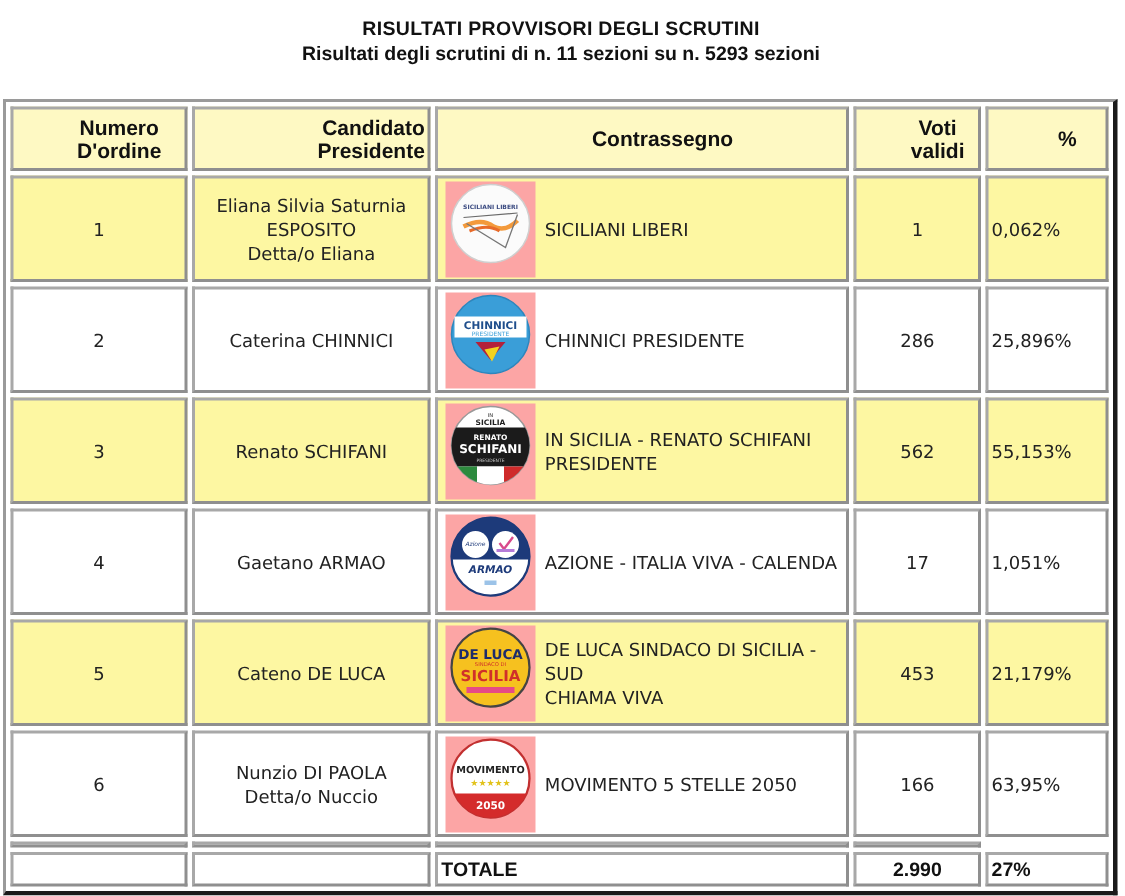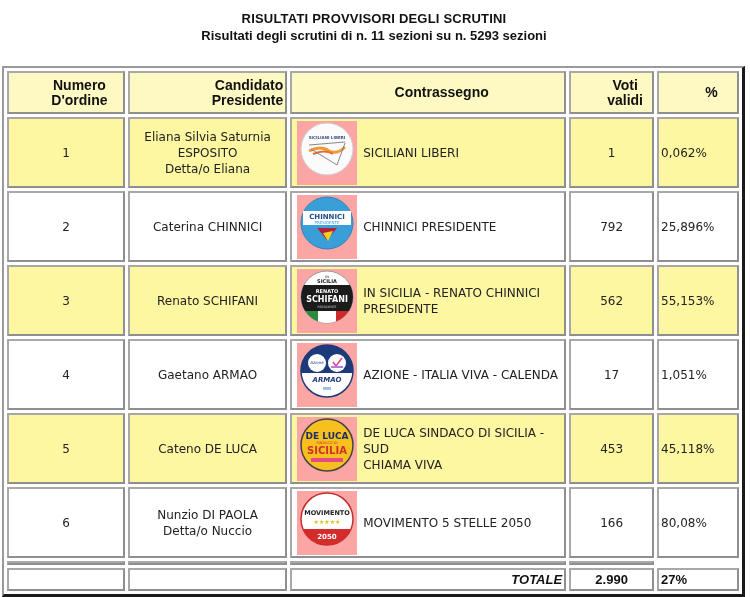--- a/index.html
+++ b/index.html
@@ -33,21 +33,21 @@
   .results tr.data td { height: 67px; }
   .results tr.hl td { background: #fdf7a2; }
   .results tr.plain td { background: #ffffff; }
   .c-num { width: 100px; text-align: center; }
   .c-name { width: 158px; text-align: center; line-height: 16px; }
   .c-logo { width: 320px; }
   .c-votes { width: 59px; text-align: center; }
   .c-pct { width: 60px; text-align: left; }
   .results tr.sep td { height: 0px; padding: 0; border-width: 2px; background: #fff; }
   .results tr.total td { height: 19px; background: #fff; font-family: "Liberation Sans", sans-serif; font-weight: bold; font-size: 13px; color: #111; }
-  .results tr.total td.totlbl { text-align: right; font-style: italic; }
+  .results tr.total td.totlbl { text-align: left; }
 
   .logo-wrap { display: flex; align-items: center; }
   .logo-box { width: 60px; height: 64px; flex: 0 0 60px; background: #fca5a5; display: flex; align-items: flex-start; justify-content: center; margin-left: 3px; margin-right: 6px; }
   .party { font-size: 12px; line-height: 16px; color: #222; }
   svg { display: block; }
 </style>
 </head>
 <body>
 
 <div class="titles">
@@ -114,21 +114,21 @@
             <text x="28" y="29" font-size="4" text-anchor="middle" fill="#3a9ed8" font-family="DejaVu Sans, sans-serif">PRESIDENTE</text>
             <path d="M18 33 L38 33 L28 45 Z" fill="#b3203a"></path>
             <path d="M24 38 L34 36 L29 46 Z" fill="#f3d21e"></path>
           </svg>
         </div>
         <div class="party">
           <span>CHINNICI PRESIDENTE</span>
         </div>
       </div>
     </td>
-    <td class="c-votes">792</td>
+    <td class="c-votes">286</td>
     <td class="c-pct">25,896%</td>
   </tr>
 
   <tr class="data hl">
     <td class="c-num">3</td>
     <td class="c-name">
       <span>Renato SCHIFANI</span>
     </td>
     <td class="c-logo">
       <div class="logo-wrap">
@@ -147,21 +147,21 @@
               <rect x="37" y="42" width="19" height="14" fill="#cf2a2a"></rect>
             </g>
             <text x="28" y="9" font-size="3.5" text-anchor="middle" fill="#222" font-family="DejaVu Sans, sans-serif">IN</text>
             <text x="28" y="14" font-size="5" text-anchor="middle" fill="#222" font-family="DejaVu Sans, sans-serif" font-weight="bold">SICILIA</text>
             <text x="28" y="24" font-size="5" text-anchor="middle" fill="#ffffff" font-family="DejaVu Sans, sans-serif" font-weight="bold">RENATO</text>
             <text x="28" y="33" font-size="8" text-anchor="middle" fill="#ffffff" font-family="DejaVu Sans, sans-serif" font-weight="bold">SCHIFANI</text>
             <text x="28" y="39" font-size="3" text-anchor="middle" fill="#cccccc" font-family="DejaVu Sans, sans-serif">PRESIDENTE</text>
           </svg>
         </div>
         <div class="party">
-          <span>IN SICILIA - RENATO CHINNICI</span><br>
+          <span>IN SICILIA - RENATO SCHIFANI</span><br>
           <span>PRESIDENTE</span>
         </div>
       </div>
     </td>
     <td class="c-votes">562</td>
     <td class="c-pct">55,153%</td>
   </tr>
 
   <tr class="data plain">
     <td class="c-num">4</td>
@@ -215,21 +215,21 @@
             <rect x="12" y="41" width="32" height="4" fill="#e64a86"></rect>
           </svg>
         </div>
         <div class="party">
           <span>DE LUCA SINDACO DI SICILIA - SUD</span><br>
           <span>CHIAMA VIVA</span>
         </div>
       </div>
     </td>
     <td class="c-votes">453</td>
-    <td class="c-pct">45,118%</td>
+    <td class="c-pct">21,179%</td>
   </tr>
 
   <tr class="data plain">
     <td class="c-num">6</td>
     <td class="c-name">
       <span>Nunzio DI PAOLA</span><br>
       <span>Detta/o Nuccio</span>
     </td>
     <td class="c-logo">
       <div class="logo-wrap">
@@ -248,21 +248,21 @@
             <text x="28" y="33" font-size="6" text-anchor="middle" fill="#e2c21a" font-family="DejaVu Sans, sans-serif">★★★★★</text>
             <text x="28" y="48" font-size="7" text-anchor="middle" fill="#ffffff" font-family="DejaVu Sans, sans-serif" font-weight="bold">2050</text>
           </svg>
         </div>
         <div class="party">
           <span>MOVIMENTO 5 STELLE 2050</span>
         </div>
       </div>
     </td>
     <td class="c-votes">166</td>
-    <td class="c-pct">80,08%</td>
+    <td class="c-pct">63,95%</td>
   </tr>
 
   <tr class="sep">
     <td></td>
     <td></td>
     <td></td>
     <td></td>
     <td style="border:none;"></td>
   </tr>
 

